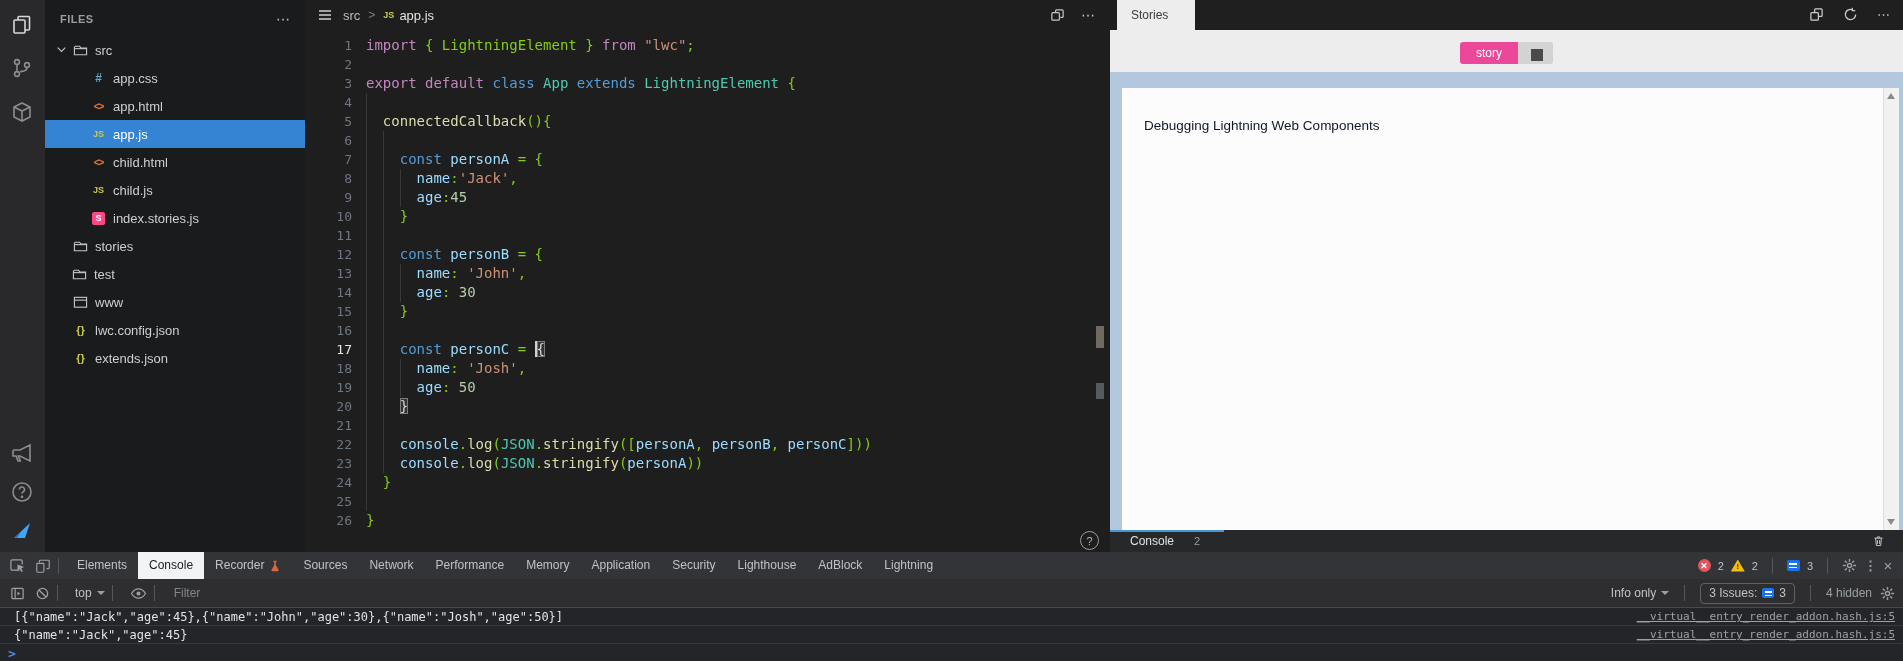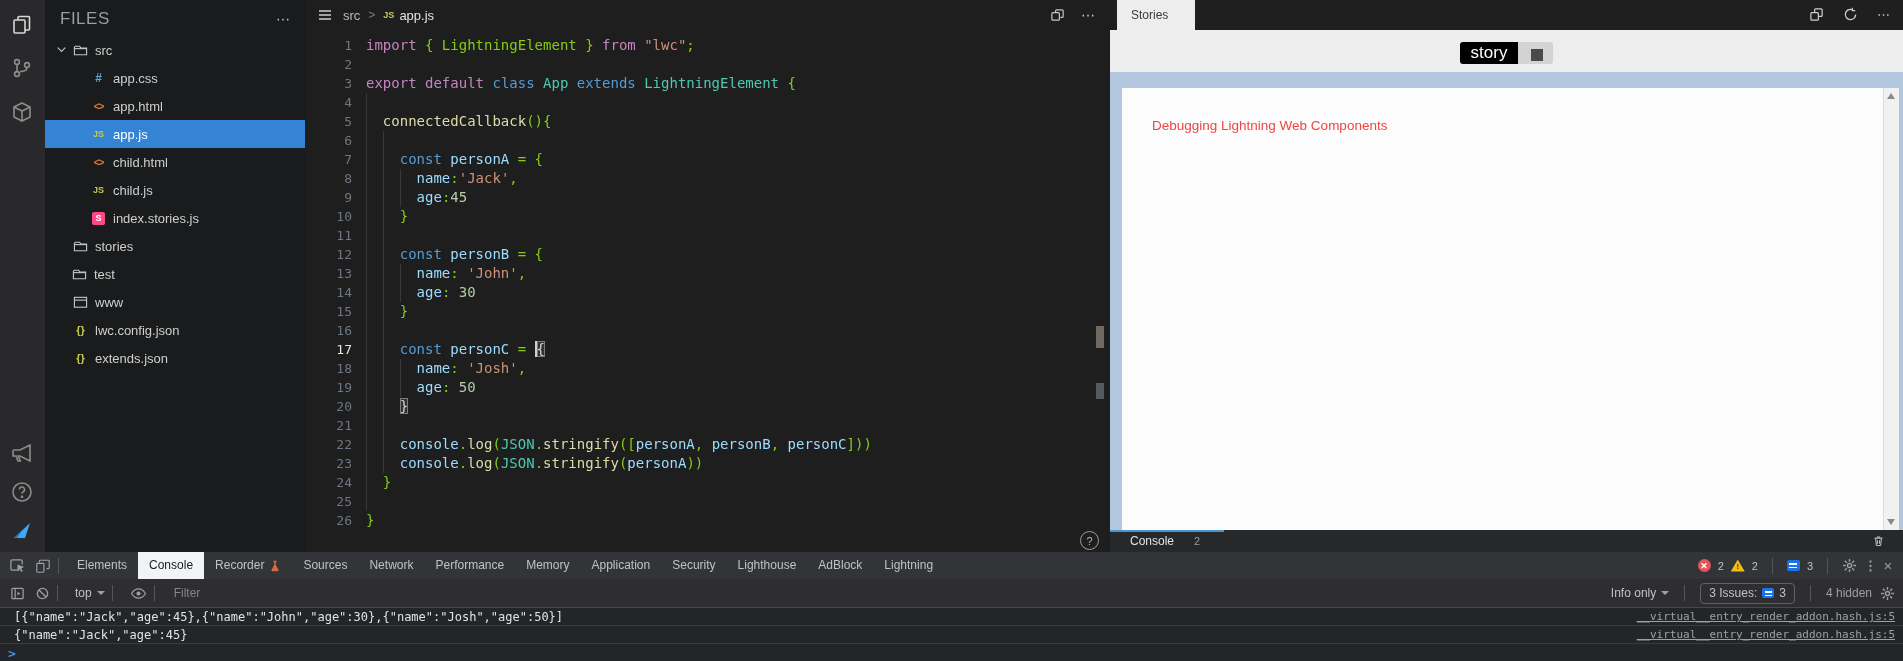--- a/index.html
+++ b/index.html
@@ -9,21 +9,21 @@
 
   
   .activitybar{position:absolute;left:0;top:0;width:45px;height:552px;background:#29292b;}
   .ab-ic{position:absolute;left:10px;width:24px;height:24px;color:#8c8c8c;cursor:pointer;}
   .ab-ic.active{color:#d8d8d8;}
   .ab-ic.logo{color:#42a5f5;}
 
   
   .sidebar{position:absolute;left:45px;top:0;width:260px;height:552px;background:#1a1b1c;}
   .s-head{position:absolute;top:8px;left:15px;right:14px;height:22px;display:flex;align-items:center;}
-  .s-title{font-size:17px;letter-spacing:.5px;color:#9c9c9c;}
+  .s-title{font-size:11px;letter-spacing:.5px;color:#9c9c9c;font-weight:bold;}
   .s-more{margin-left:auto;color:#bdbdbd;font-size:14px;letter-spacing:1px;cursor:pointer;}
   #file-tree{position:absolute;top:36px;left:0;right:0;}
   .trow{height:28px;display:flex;align-items:center;font-size:13px;color:#cfcfcf;cursor:pointer;white-space:nowrap;}
   .trow.sel{background:#3584d3;color:#fff;}
   .chev{width:16px;height:16px;color:#bdbdbd;flex:none;margin-right:2px;}
   .fi{width:17px;height:16px;flex:none;margin-right:6px;display:flex;align-items:center;justify-content:center;
       font-weight:bold;font-family:"Liberation Sans",sans-serif;}
   .fi.css{color:#5aa7d8;font-size:12px;}
   .fi.html{color:#e37933;font-size:10px;letter-spacing:-1px;}
   .fi.js{color:#c9c94a;font-size:9px;}
@@ -61,31 +61,31 @@
 
   
   .rightpanel{position:absolute;left:1110px;top:0;width:793px;height:552px;background:#1f1f20;}
   .rp-tab{position:absolute;left:7px;top:0;height:30px;width:78px;background:#ededee;color:#3a3a3a;font-size:12px;
           display:flex;align-items:center;padding-left:14px;box-sizing:border-box;cursor:pointer;}
   .rp-ticons{position:absolute;right:12px;top:7px;display:flex;gap:19px;color:#cfcfcf;align-items:center;}
   .rp-ticons .dots{font-size:13px;letter-spacing:1px;cursor:pointer;}
   .rp-ticons svg{cursor:pointer;}
   .rp-toolbar{position:absolute;top:30px;left:0;right:0;height:42px;background:#ededee;}
   .toggle{position:absolute;left:350px;top:12px;display:flex;height:22px;}
-  .t-story{width:58px;background:#000000;color:#fff;font-size:17px;border-radius:3px 0 0 3px;
+  .t-story{width:58px;background:#ec4899;color:#fff;font-size:12px;border-radius:3px 0 0 3px;
            display:flex;align-items:center;justify-content:center;cursor:pointer;}
   .t-grid{width:35px;background:#d3d3d3;border-radius:0 3px 3px 0;display:flex;align-items:center;justify-content:center;cursor:pointer;}
   .griddots{width:2px;height:2px;background:#4a4a4a;
     box-shadow:0 0 0 1px #4a4a4a,4px 0 0 1px #4a4a4a,8px 0 0 1px #4a4a4a,
                0 4px 0 1px #4a4a4a,4px 4px 0 1px #4a4a4a,8px 4px 0 1px #4a4a4a,
                0 8px 0 1px #4a4a4a,4px 8px 0 1px #4a4a4a,8px 8px 0 1px #4a4a4a;
     margin:-5px 0 0 -5px;}
   .story-area{position:absolute;top:72px;bottom:22px;left:0;right:0;background:#b2c6de;}
   .story-frame{position:absolute;left:12px;top:16px;right:19px;bottom:0;background:#fcfcfc;}
-  .story-link{position:absolute;left:22px;top:30px;color:#ef4444;font-size:13.5px;cursor:pointer;margin-left:8px;}
+  .story-link{position:absolute;left:22px;top:30px;color:#0f172a;font-size:13.5px;cursor:pointer;}
   .story-sb{position:absolute;right:4px;top:16px;bottom:0;width:15px;background:#f1f1f1;border-left:1px solid #dcdcdc;}
   .sb-up{position:absolute;top:5px;left:3px;width:0;height:0;border-left:4.5px solid transparent;
          border-right:4.5px solid transparent;border-bottom:6px solid #8a8a8a;cursor:pointer;}
   .sb-dn{position:absolute;bottom:5px;left:3px;width:0;height:0;border-left:4.5px solid transparent;
          border-right:4.5px solid transparent;border-top:6px solid #8a8a8a;cursor:pointer;}
   .rp-console{position:absolute;bottom:0;left:0;right:0;height:22px;background:#27282a;}
   .rpc-line{position:absolute;top:0;left:0;width:114px;height:2px;}
   .rpc-label{position:absolute;left:20px;top:4px;font-size:12px;color:#e2e2e2;cursor:pointer;}
   .rpc-count{position:absolute;left:84px;top:5px;font-size:11px;color:#9a9a9a;}
   .rpc-trash{position:absolute;right:18px;top:4px;color:#c9c9c9;cursor:pointer;}

